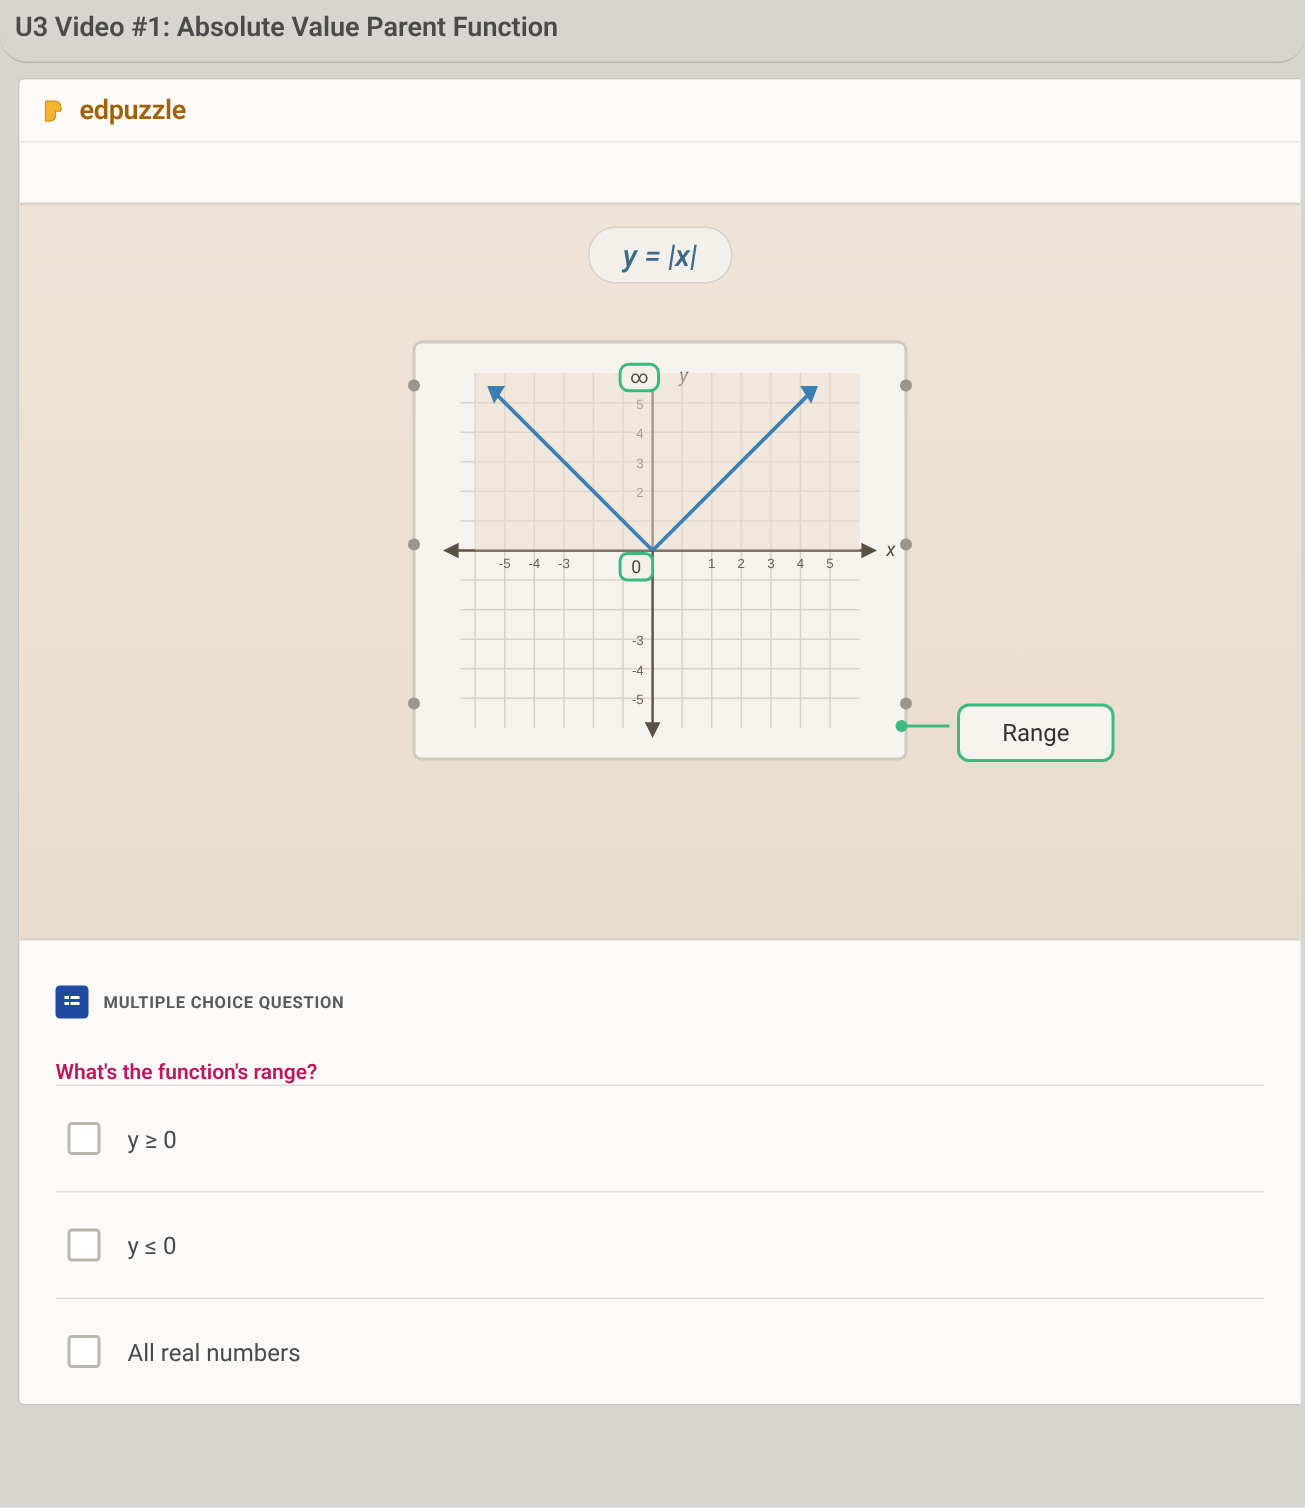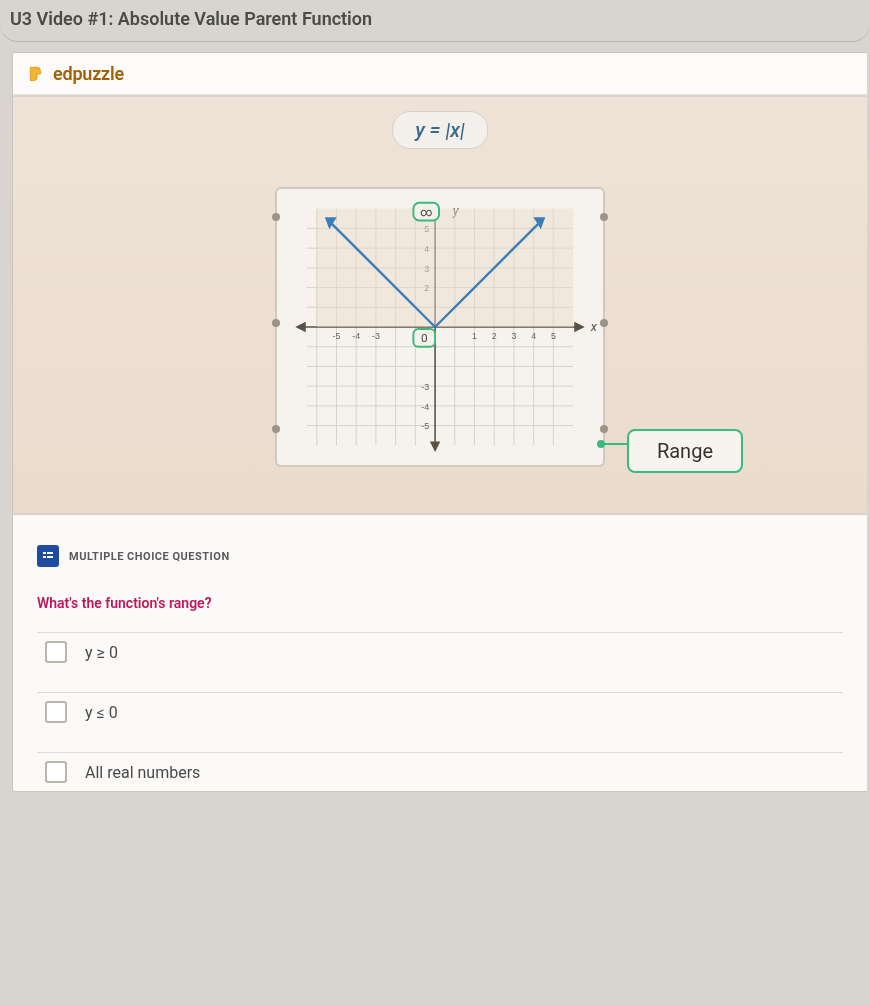--- a/index.html
+++ b/index.html
@@ -39,24 +39,25 @@
     display: inline-flex; align-items: center; justify-content: center;
   }
   .brand-text {
     font-size: 18px;
     font-weight: 600;
     color: #a16207;
     letter-spacing: -0.2px;
   }
   .video-area {
     position: relative;
-    height: 420px;
+    height: 492px;
     background: linear-gradient(180deg,#efe3d7 0%, #eadccd 100%);
     border-top: 2px solid #d9d2c9;
     border-bottom: 2px solid #d9d2c9;
+    margin-top: 40px;
   }
   .equation-pill {
     position: absolute;
     top: 14px;
     left: 50%;
     transform: translateX(-50%);
     background: #f3f0ec;
     border: 1px solid #d3d0ca;
     border-radius: 18px;
     padding: 6px 22px;
@@ -83,21 +84,21 @@
     border-radius: 50%;
   }
   .range-label {
     position: absolute;
     right: -140px;
     top: 240px;
     background: #f7f4ef;
     border: 2px solid #3cb97f;
     border-radius: 8px;
     padding: 8px 28px;
-    font-size: 20px;
+    font-size: 16px;
     color: #333;
   }
   .range-connector {
     position: absolute;
     right: -30px;
     top: 254px;
     width: 30px;
     height: 2px;
     background: #3cb97f;
   }
@@ -140,23 +141,22 @@
   }
   .q-prompt {
     font-size: 14px;
     font-weight: 600;
     color: #be185d;
   }
   .answer-row {
     display: flex;
     align-items: center;
     gap: 18px;
-    padding: 8px 8px;
+    padding: 24px 8px;
     border-top: 1px solid #dedbd6;
-    margin-top: 21px;
   }
   .answer-check {
     width: 22px; height: 22px;
     border: 2px solid #b9b6b0;
     border-radius: 3px;
     background: #fff;
     flex-shrink: 0;
   }
   .answer-text {
     font-size: 16px;

